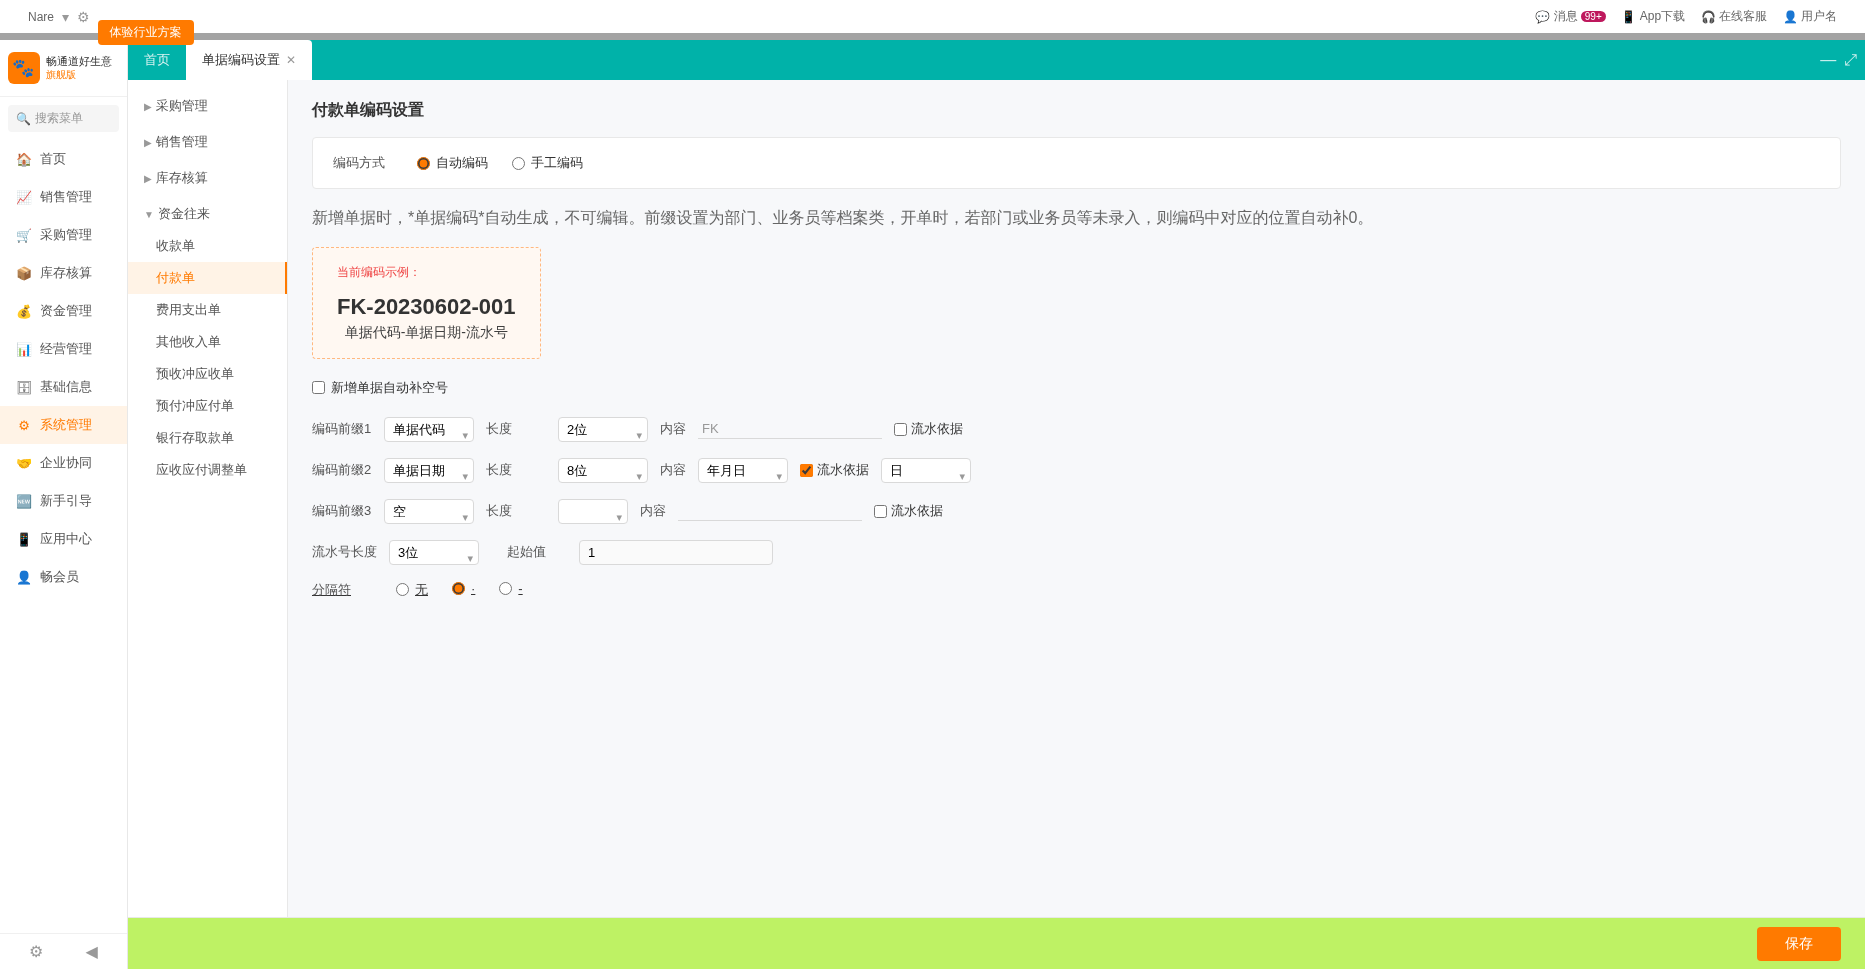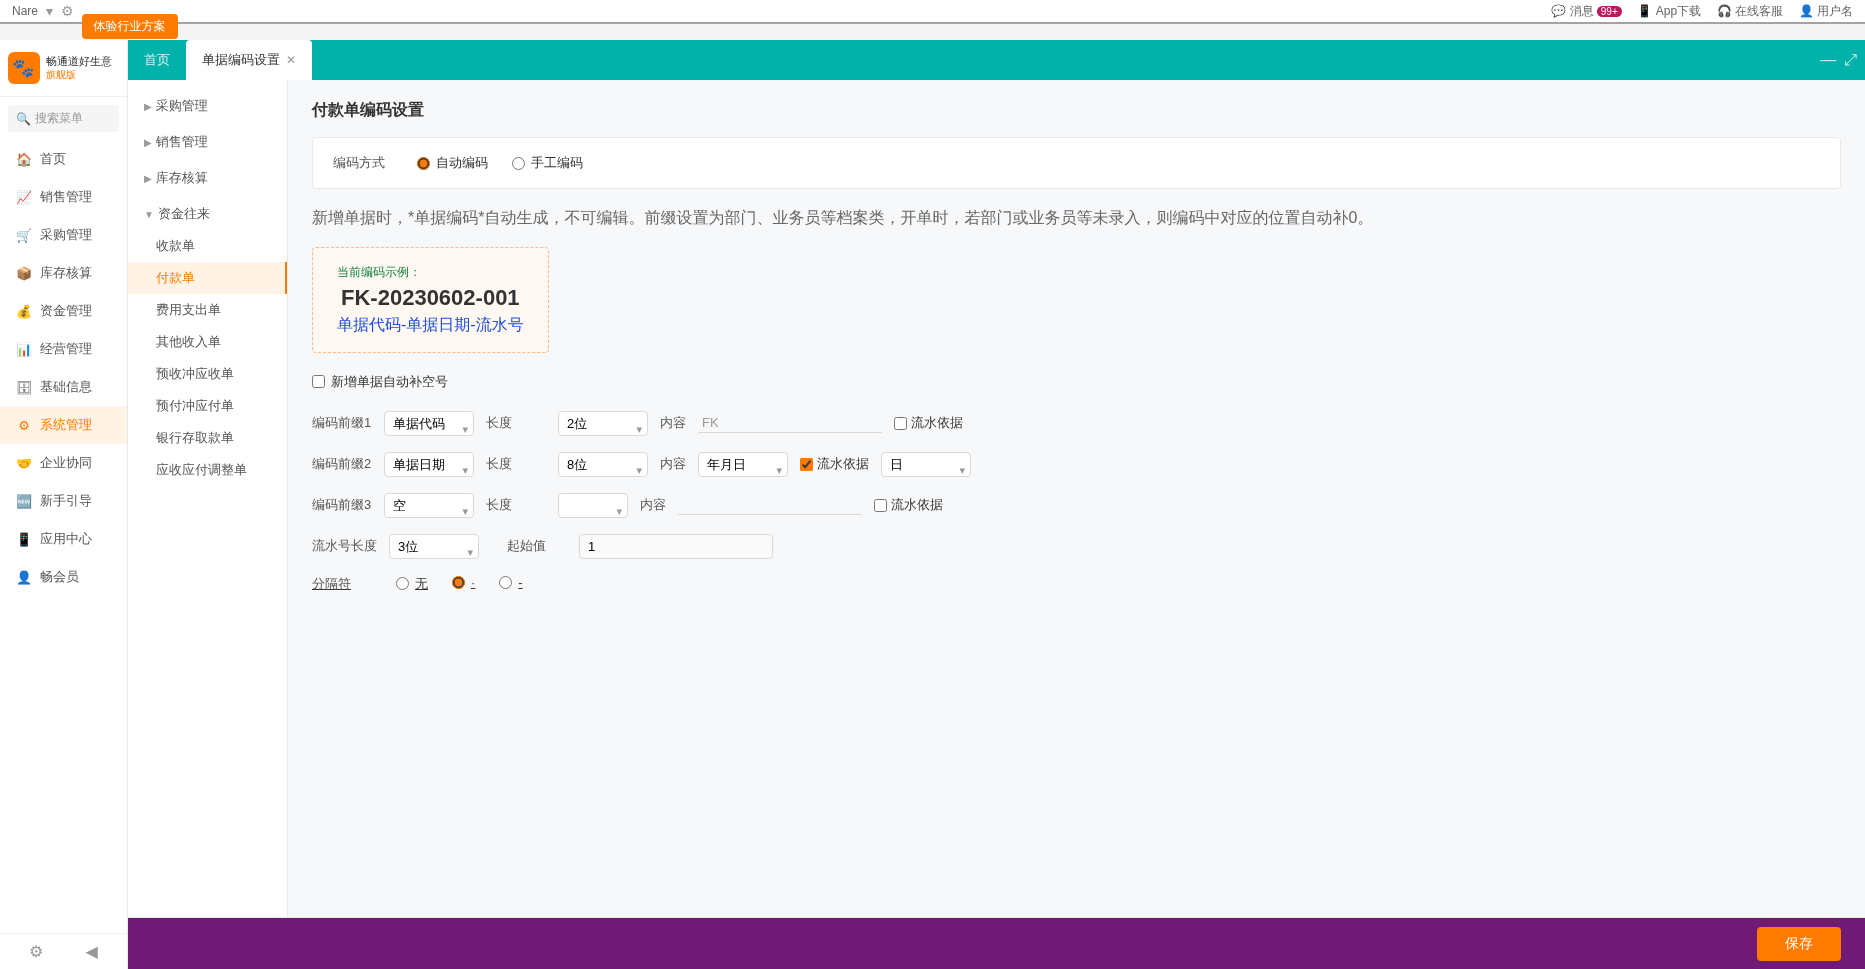--- a/index.html
+++ b/index.html
@@ -1,25 +1,25 @@
 <!DOCTYPE html>
 <html><head>
   <meta charset="utf-8">
   <style>
     * { box-sizing: border-box; margin: 0; padding: 0; }
     body { font-family: 'Microsoft YaHei', Arial, sans-serif; font-size: 13px; background: #f5f5f5; color: #333; }
 
     
     .top-bar {
-      height: 24px;
+      height: 40px;
       background: #fff;
-      border-bottom: 2px solid #a3a3a3;
-      display: flex;
-      align-items: center;
-      padding: 0 12px;
+      border-bottom: 7px solid #a3a3a3;
+      display: flex;
+      align-items: center;
+      padding: 0 28px;
       gap: 8px;
       position: fixed;
       top: 0; left: 0; right: 0;
       z-index: 100;
     }
     .top-bar-left { display: flex; align-items: center; gap: 8px; flex: 1; }
     .top-bar-right { display: flex; align-items: center; gap: 16px; }
     .company-name { color: #666; font-size: 12px; }
     .top-btn-orange {
       background: #ff7a00;
@@ -247,22 +247,22 @@
       display: inline-block;
       margin-bottom: 20px;
     }
     .preview-code {
       font-size: 22px;
       font-weight: bold;
       color: #333;
       text-align: center;
     }
     .preview-desc {
-      font-size: 16px;
-      color: #1d4ed8;
+      font-size: 14px;
+      color: #404040;
       text-align: center;
       margin-top: 4px;
     }
 
     
     .checkbox-row {
       display: flex;
       align-items: center;
       gap: 6px;
       margin-bottom: 20px;
@@ -344,21 +344,21 @@
       align-items: flex-start;
       gap: 24px;
       margin-bottom: 16px;
       flex-wrap: wrap;
       text-decoration: underline;
     }
 
     
     .bottom-bar {
       height: 52px;
-      background: #701a75;
+      background: #bef264;
       border-top: 1px solid #e8e8e8;
       display: flex;
       align-items: center;
       justify-content: flex-end;
       padding: 0 24px;
     }
     .save-btn {
       background: #ff7a00;
       color: #fff;
       border: none;
@@ -543,21 +543,21 @@
             <span>手工编码</span>
           </label>
         </div>
       </div>
 
       
       <div class="info-text">新增单据时，*单据编码*自动生成，不可编辑。前缀设置为部门、业务员等档案类，开单时，若部门或业务员等未录入，则编码中对应的位置自动补0。</div>
 
       
       <div class="preview-box">
-        <div style="font-size:12px;color:#15803d;margin-bottom:4px;">当前编码示例：</div>
+        <div style="font-size:12px;color:#ef4444;margin-bottom:13px;">当前编码示例：</div>
         <div class="preview-code">FK-20230602-001</div>
         <div class="preview-desc">单据代码-单据日期-流水号</div>
       </div>
 
       
       <div class="checkbox-row">
         <input type="checkbox" style="">
         <span>新增单据自动补空号</span>
       </div>
 

